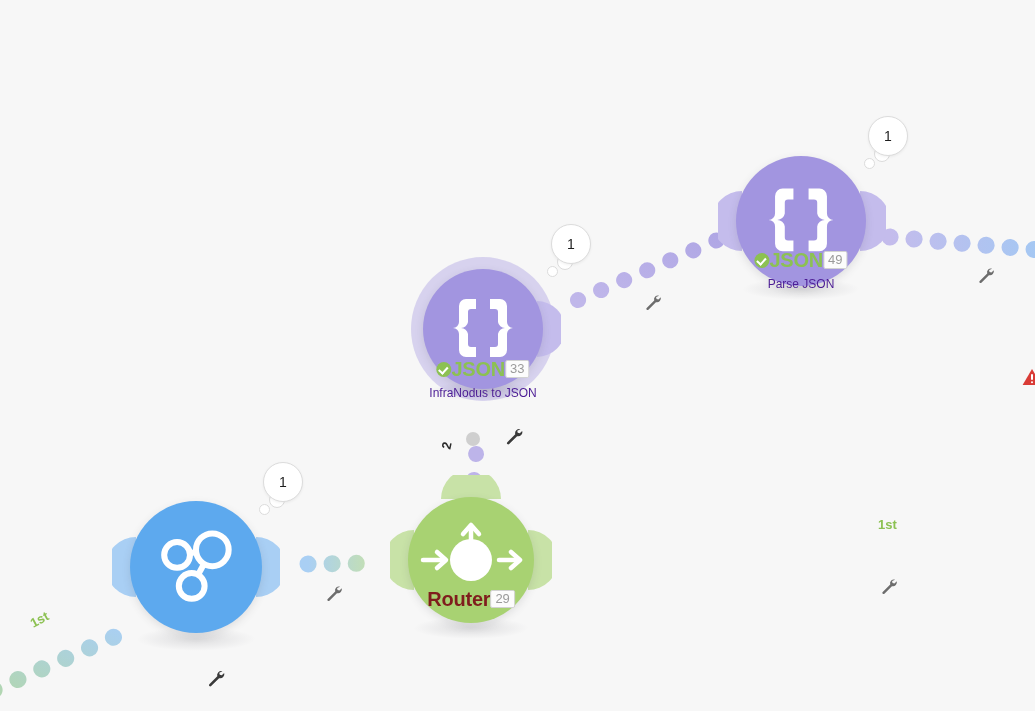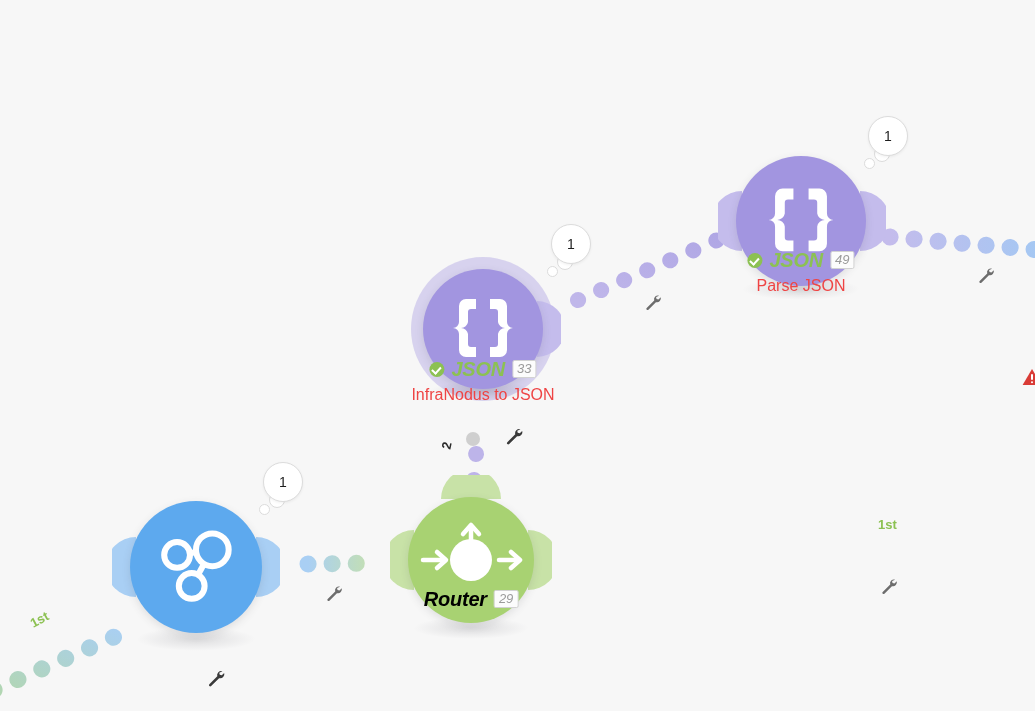--- a/index.html
+++ b/index.html
@@ -75,44 +75,42 @@
     position: absolute;
     left: 50%;
     transform: translateX(-50%);
     white-space: nowrap;
     text-align: center;
   }
   .label-row {
     display: flex;
     align-items: center;
     justify-content: center;
-    gap: 7px;
     line-height: 1;
-    font-style: italic;
   }
   .label-title {
     font-size: 20px;
     font-weight: bold;
     letter-spacing: -0.2px;
   }
   .label-title.green { color: #8cc152; }
-  .label-title.dark  { color: #000000; }
+  .label-title.dark  { color: #7f1d1d; }
   .label-id {
     font-size: 13px;
     color: #9b9b9b;
     border: 1px solid #d2d2d2;
     border-radius: 2px;
     padding: 1px 4px 2px 4px;
     background: #fcfcfc;
     line-height: 1;
   }
   .label-sub {
     margin-top: 7px;
-    font-size: 16px;
-    color: #ef4444;
+    font-size: 12px;
+    color: #4c1d95;
   }
   .check-icon {
     display: inline-block;
     width: 15px;
     height: 15px;
     border-radius: 50%;
     background: #8cc152;
     position: relative;
     flex: none;
   }

